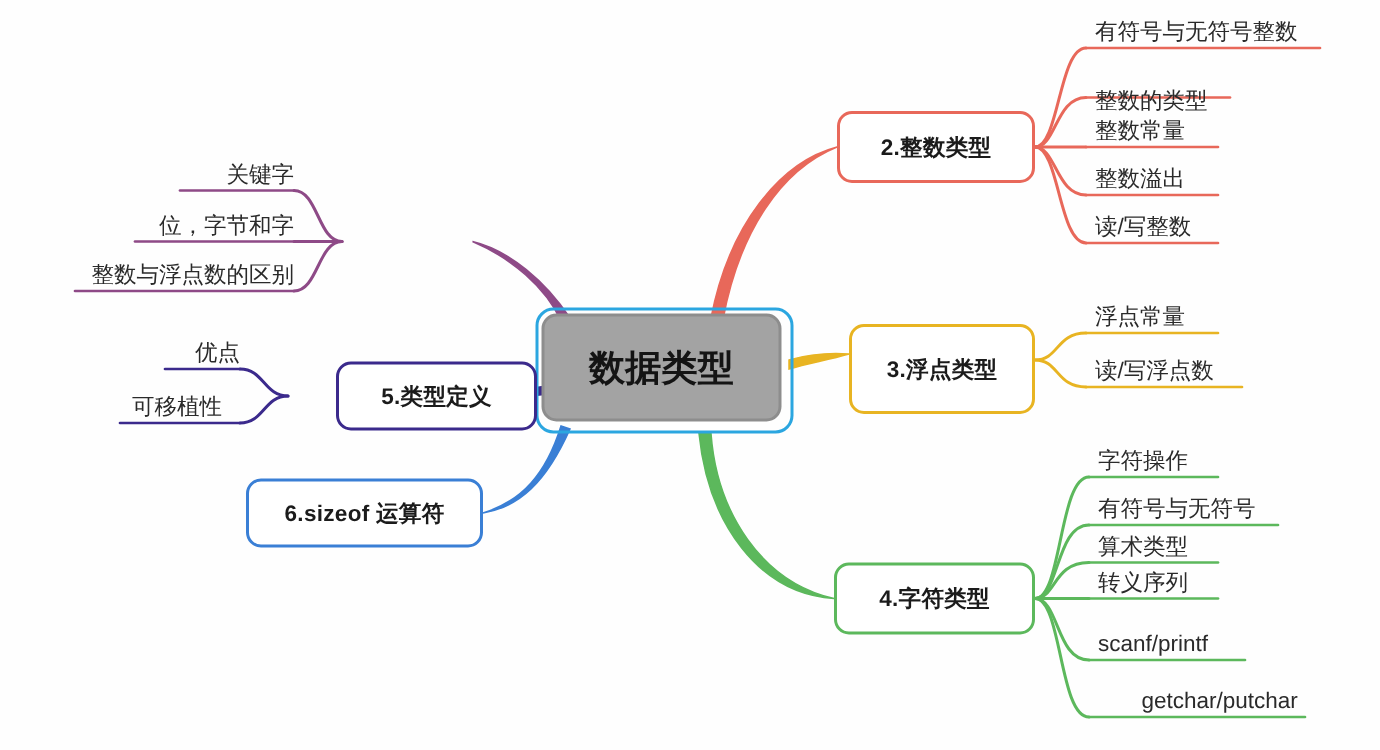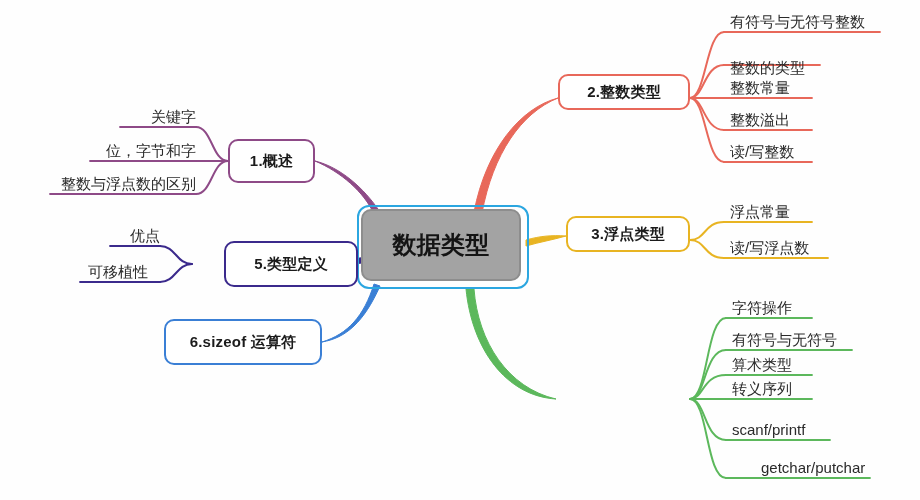--- a/index.html
+++ b/index.html
@@ -155,32 +155,32 @@
       <line x1="160" y1="246" x2="110" y2="246"></line>
       <line x1="160" y1="282" x2="80" y2="282"></line>
     </g>
   </svg>
 
   <div id="root-ring" style="left:357px; top:205px; width:168px; height:80px;"></div>
   <div class="node" id="root-node" style="left:361px; top:209px; width:160px; height:72px;">
     <span class="node-label">数据类型</span>
   </div>
 
-  <div class="node topic" style="left:228px; top:139px; width:87px; height:44px; border-color:#8e4a87;">
-    <span class="node-label">1.概述</span>
-  </div>
-
-  <div class="node topic" style="left:558px; top:74px; width:132px; height:36px; border-color:#e8685a;">
+
+  <div class="node topic" style="left:558px; top:74px; width:132px; height:48px; border-color:#e8685a;">
     <span class="node-label">2.整数类型</span>
   </div>
 
-  <div class="node topic" style="left:566px; top:216px; width:124px; height:36px; border-color:#e8b422;">
+  <div class="node topic" style="left:566px; top:216px; width:124px; height:60px; border-color:#e8b422;">
     <span class="node-label">3.浮点类型</span>
   </div>
 
+  <div class="node topic" style="left:556px; top:375px; width:134px; height:48px; border-color:#5cb85c;">
+    <span class="node-label">4.字符类型</span>
+  </div>
 
   <div class="node topic" style="left:192px; top:241px; width:134px; height:46px; border-color:#3b2a8c;margin-left:32px;">
     <span class="node-label">5.类型定义</span>
   </div>
 
   <div class="node topic" style="left:164px; top:319px; width:158px; height:46px; border-color:#3a7fd5;">
     <span class="node-label">6.sizeof 运算符</span>
   </div>
 
   <div class="leaf right" style="left:730px; top:14px;">有符号与无符号整数</div>

